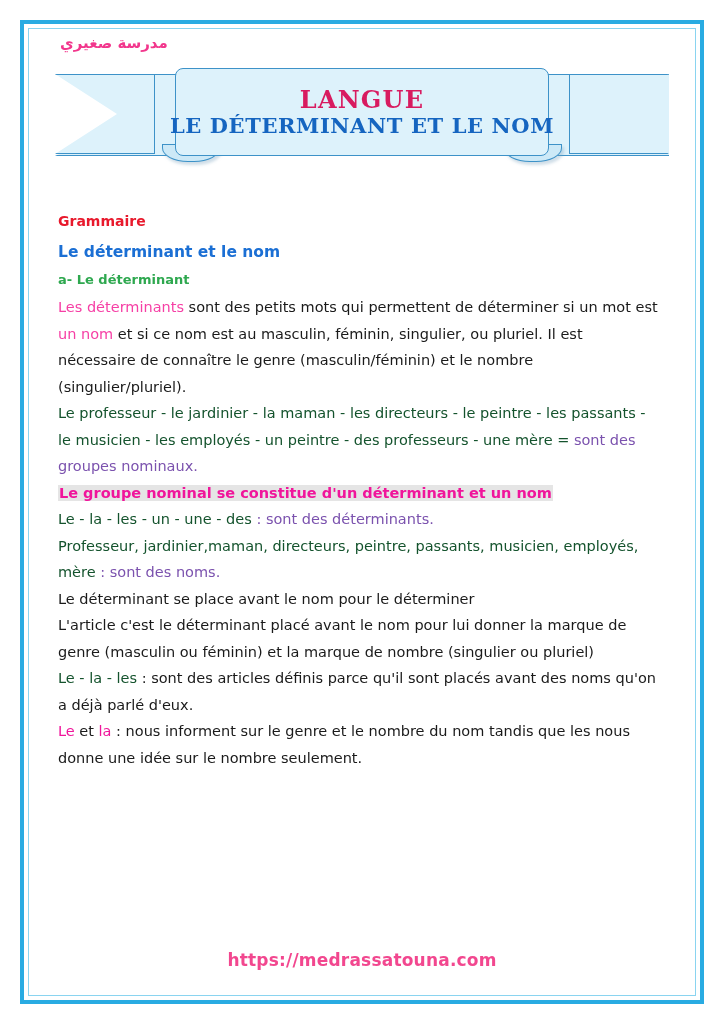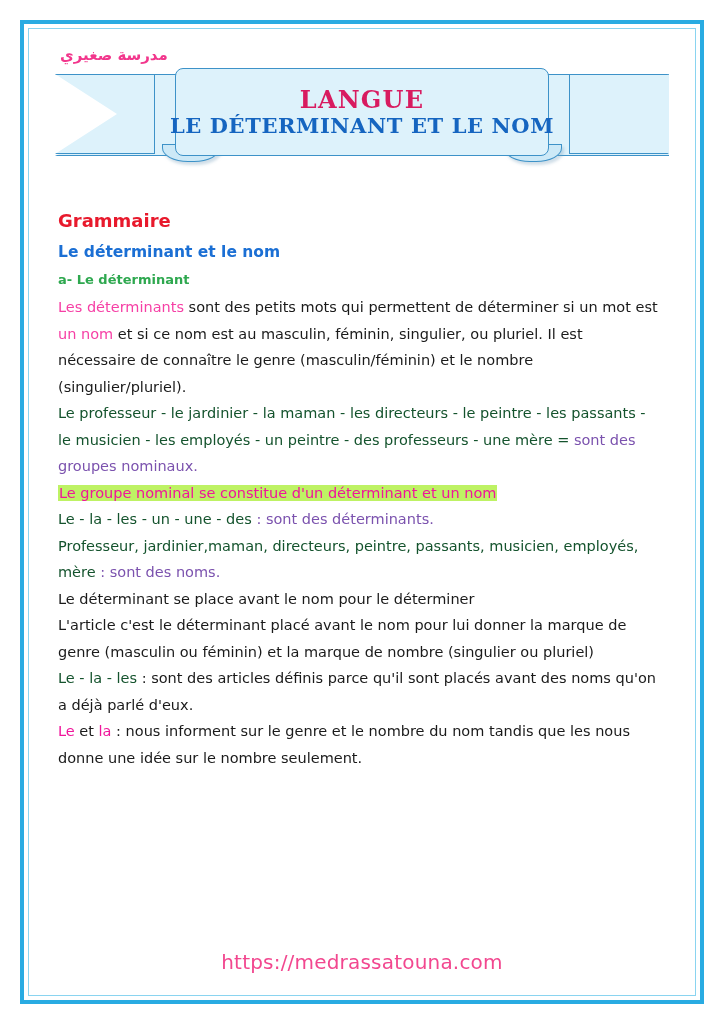--- a/index.html
+++ b/index.html
@@ -40,21 +40,21 @@
   
   .header-row {
     position: absolute;
     left: 30px;
     top: 34px;
     width: 624px;
     height: 26px;
   }
   .arabic-label {
     position: absolute;
-    top: 12px;
+    top: 0;
     font-family: "DejaVu Sans", sans-serif;
     font-size: 15px;
     font-weight: 700;
     color: #F2368C;
     direction: rtl;
     white-space: nowrap;
   }
   .arabic-left  { left: 30px; }
   .arabic-right { right: 0px; margin-top: 46px; }
 
@@ -157,21 +157,21 @@
   }
   .lesson-line {
     font-family: "DejaVu Sans", sans-serif;
     font-size: 14.5px;
     line-height: 26.5px;
     color: #1A1A1A;
     margin: 0;
     white-space: normal;
   }
   .h-grammaire {
-    font-size: 18px;
+    font-size: 14px;
     font-weight: 700;
     color: #E8192C;
     line-height: 30px;
     margin-bottom: 2px;
   }
   .h-sub {
     font-size: 15.5px;
     font-weight: 700;
     color: #1B6FD4;
     line-height: 28px;
@@ -181,38 +181,38 @@
     font-weight: 700;
     color: #2EA84F;
     line-height: 28px;
   }
   .t-pink   { color: #F63FA5; }
   .t-cyan   { color: #14532d; }
   .t-purple { color: #7B52AE; }
   .t-dark   { color: #1A1A1A; }
   .t-magenta{ color: #F0159B; }
   .hl {
-    background: #bef264;
+    background: #e5e5e5;
     color: #F0159B;
-    font-weight: 400;
+    font-weight: 700;
     padding: 0 1px;
     box-decoration-break: clone;
     -webkit-box-decoration-break: clone;
   }
 
   
   .footer-url {
     position: absolute;
     left: 0;
     right: 0;
     top: 950px;
     text-align: center;
     font-family: "DejaVu Sans", sans-serif;
-    font-size: 20px;
-    font-weight: 400;
+    font-size: 17px;
+    font-weight: 700;
     color: #F2478F;
     letter-spacing: 0.2px;
   }
 </style>
 </head>
 <body>
 
 <div class="page-frame">
   <div class="page-frame-inner"></div>
 </div>

